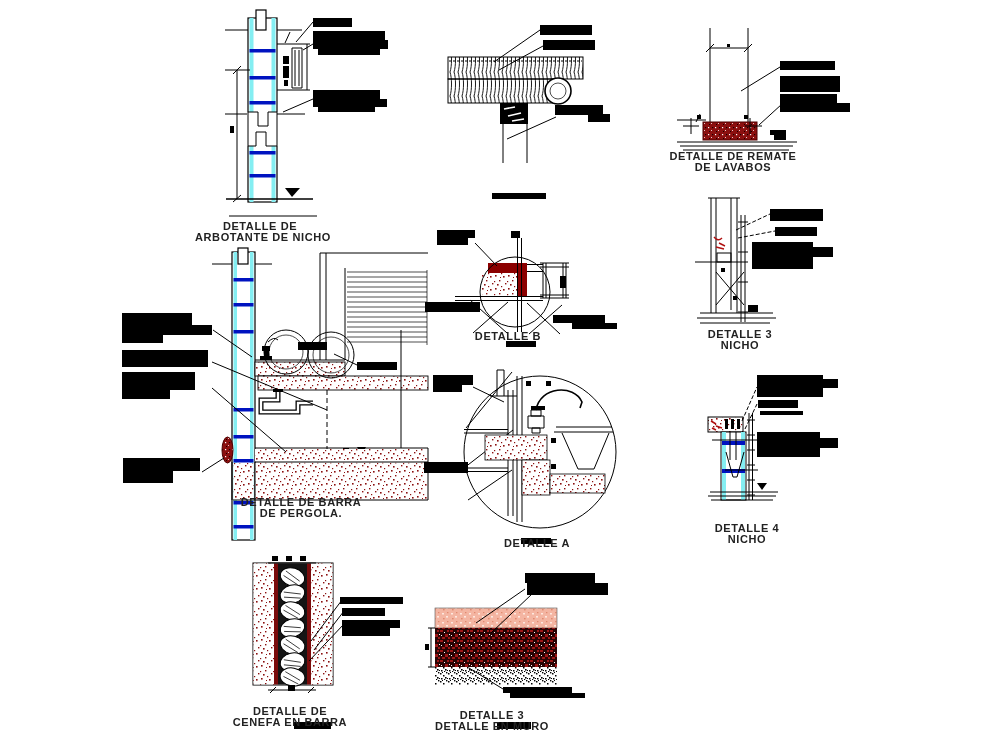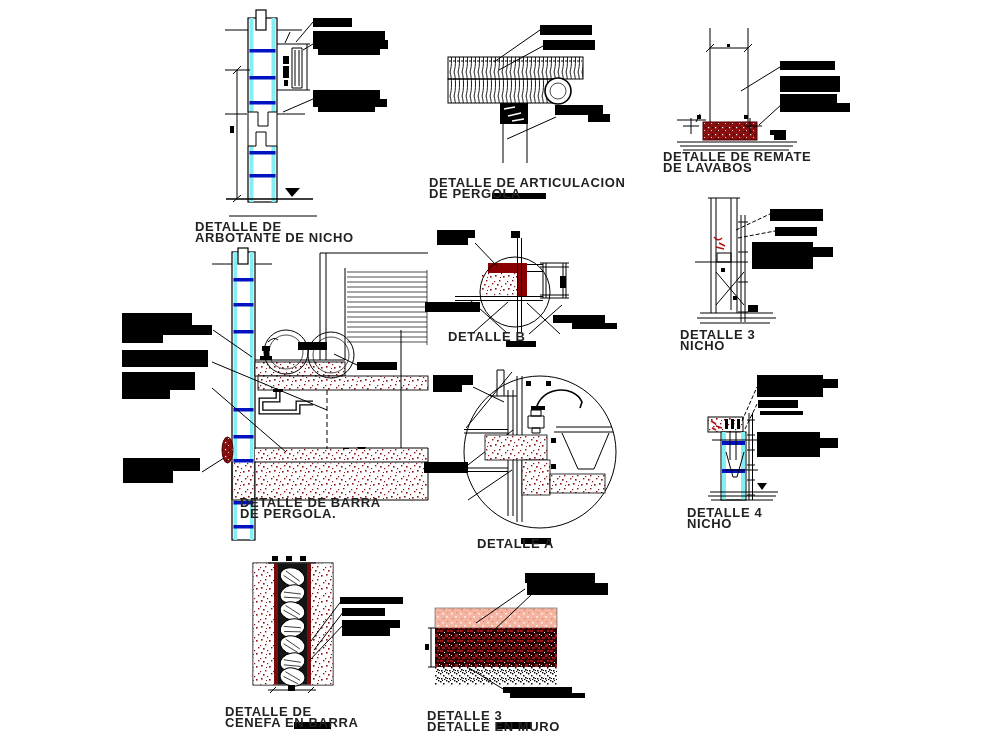--- a/index.html
+++ b/index.html
@@ -7,22 +7,22 @@
           font-family:"Liberation Sans",sans-serif;}
   svg{position:absolute;left:0;top:0;}
   .k{stroke:#000;fill:none;stroke-width:1;}
   .k2{stroke:#000;fill:none;stroke-width:1.6;}
   .kh{stroke:#000;fill:none;stroke-width:.7;}
   .b{fill:#000;stroke:none;}
   .band{fill:#0013c0;stroke:none;}
   .cyan{fill:#84eef2;stroke:none;}
   .wallw{fill:#ffffff;stroke:#000;stroke-width:1.2;}
   .stone{fill:#ffffff;stroke:#000;stroke-width:1;}
-  .t{position:absolute;font-weight:bold;font-size:13px;letter-spacing:.6px;color:#222;
-     line-height:11px;white-space:nowrap;}
+  .t{position:absolute;font-weight:bold;font-size:11px;letter-spacing:.6px;color:#222;
+     text-align:center;line-height:11px;white-space:nowrap;}
   .t div{display:block;}
 </style>
 </head>
 <body>
 
 <div class="canvas">
 
 <svg width="1000" height="751" viewBox="0 0 1000 751">
 <defs>
   <pattern id="spk" width="13" height="13" patternUnits="userSpaceOnUse">
@@ -350,43 +350,39 @@
   <rect class="b" x="503" y="687" width="69" height="6"></rect>
   <rect class="b" x="510" y="693" width="75" height="5"></rect>
   <rect class="b" x="497" y="722" width="34" height="7"></rect>
 </g>
 </svg>
 
 <div class="t" style="left:195px;top:221px;width:130px;">
   <div>DETALLE DE</div>
   <div>ARBOTANTE DE NICHO</div>
 </div>
-<div class="t" style="left:429px;top:177px;width:160px;">
-  <div>DETALLE DE ARTICULACION</div>
-  <div>DE PERGOLA</div>
-</div>
 <div class="t" style="left:663px;top:151px;width:140px;">
   <div>DETALLE DE REMATE</div>
   <div>DE LAVABOS</div>
 </div>
 <div class="t" style="left:680px;top:329px;width:120px;">
   <div>DETALLE 3</div>
   <div>NICHO</div>
 </div>
-<div class="t" style="left:240px;top:497px;width:140px;">
+<div class="t" style="left:231px;top:497px;width:140px;">
   <div>DETALLE DE BARRA</div>
   <div>DE PERGOLA.</div>
 </div>
 <div class="t" style="left:448px;top:331px;width:120px;">
   <div>DETALLE B</div>
 </div>
 <div class="t" style="left:477px;top:538px;width:120px;">
   <div>DETALLE A</div>
 </div>
-<div class="t" style="left:687px;top:507px;width:120px;">
+<div class="t" style="left:687px;top:523px;width:120px;">
   <div>DETALLE 4</div>
   <div>NICHO</div>
 </div>
 <div class="t" style="left:225px;top:706px;width:130px;">
   <div>DETALLE DE</div>
   <div>CENEFA EN BARRA</div>
 </div>
 <div class="t" style="left:427px;top:710px;width:130px;">
   <div>DETALLE 3</div>
   <div>DETALLE EN MURO</div>

